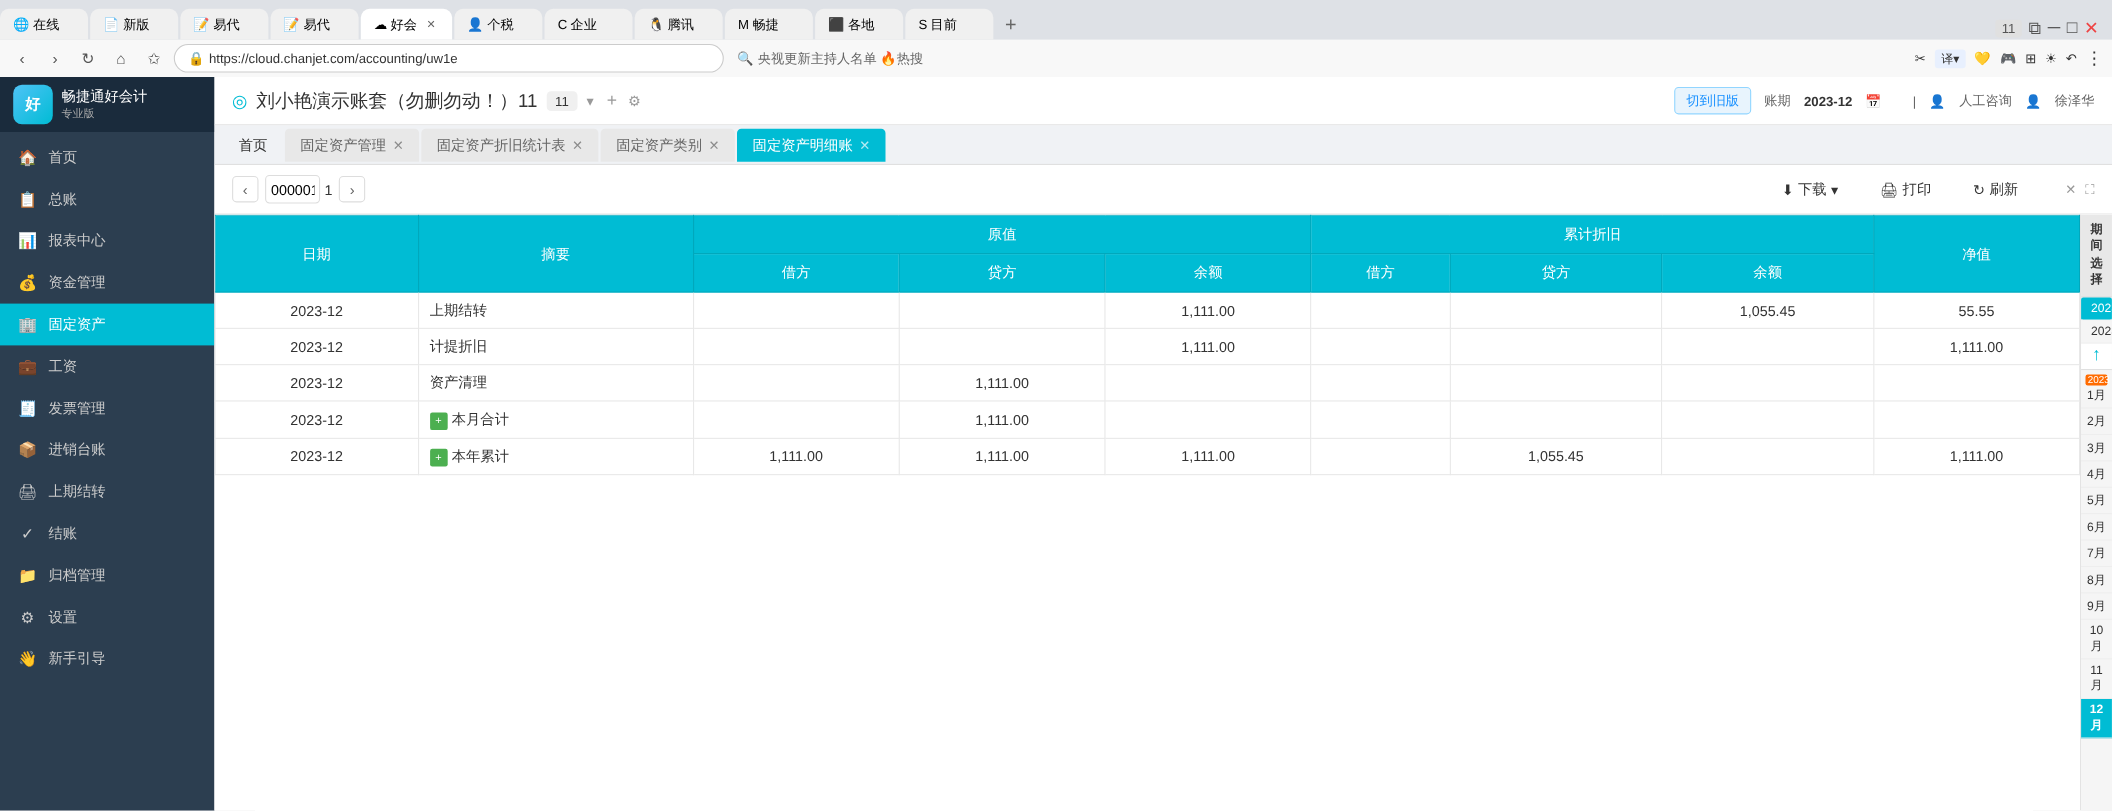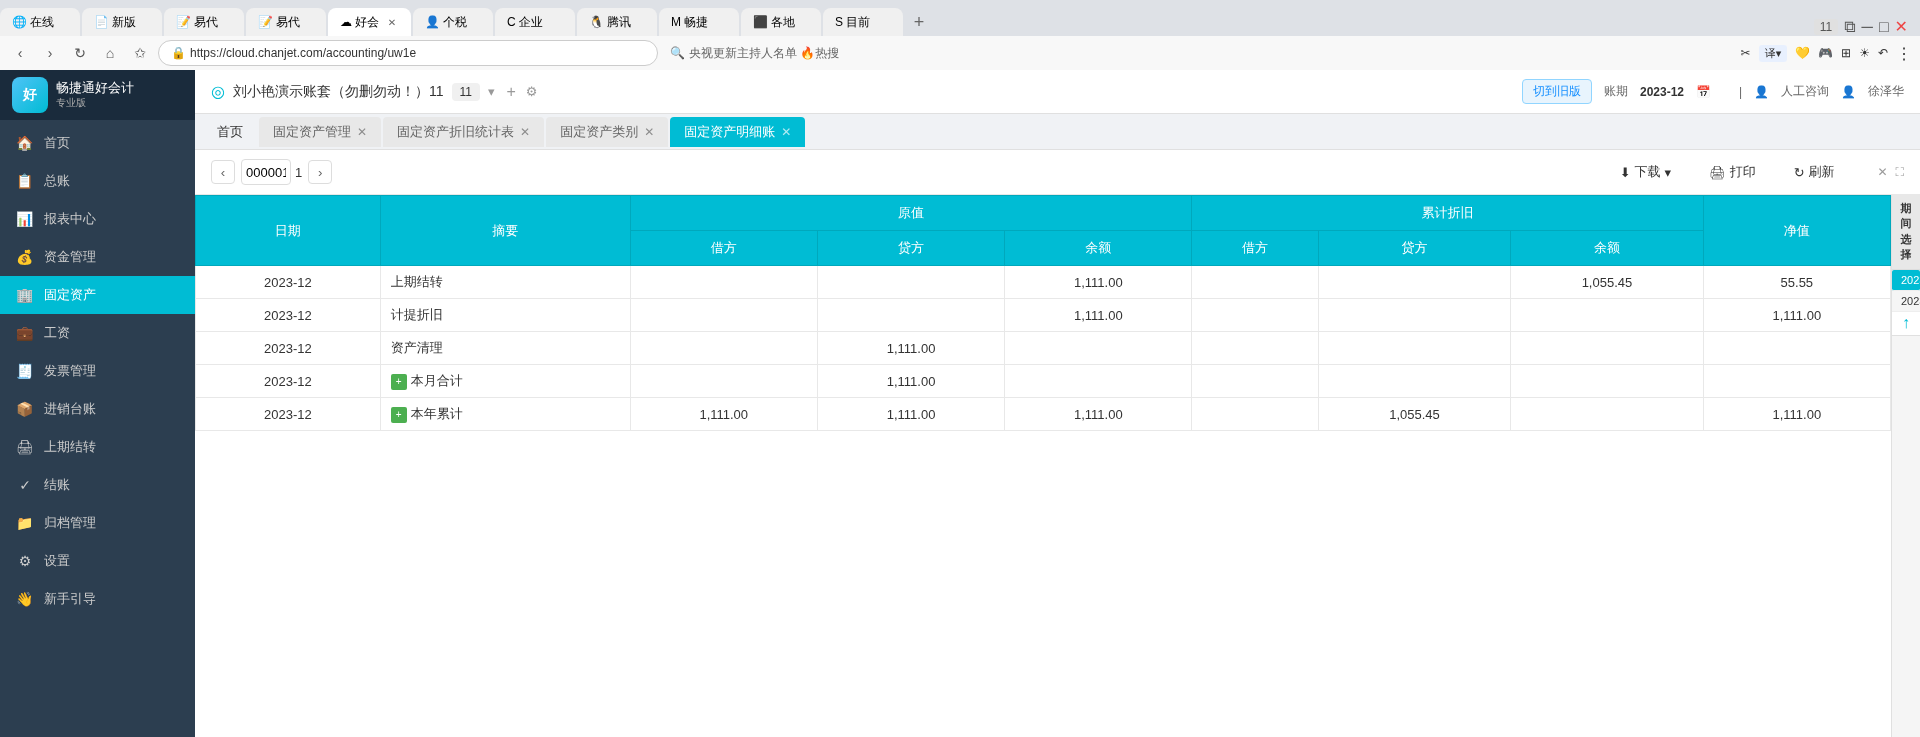--- a/index.html
+++ b/index.html
@@ -236,21 +236,21 @@
     <span>新手引导</span>
   </div>
       </div>
   </div>
 
   <div class="main-content">
 
     <div class="app-header">
       <div class="account-info">
         <span style="color:#00bcd4; font-size:16px;">◎</span>
-        <span style="font-size:14px;">刘小艳演示账套（勿删勿动！）11</span>
+        <span style="font-size:17px;">刘小艳演示账套（勿删勿动！）11</span>
         <span class="account-badge">11</span>
         <span style="cursor:pointer; color:#999;">▾</span>
         <span style="cursor:pointer; font-size:16px; color:#999; margin-left:4px;">+</span>
         <span style="cursor:pointer; color:#999; margin-left:2px;">⚙</span>
       </div>
       <div class="header-actions">
         <button class="switch-btn">切到旧版</button>
         <span style="color:#666;">账期</span>
         <span style="color:#333; font-weight:bold;">2023-12</span>
         <span style="cursor:pointer; color:#666;">📅</span>
@@ -399,17 +399,31 @@
           </div>
         </div>
 
         <div class="period-panel">
           <div class="period-header">期间选择</div>
           <div id="period-dates">
               <div class="period-date active">2023.12</div>
               <div class="period-date">2023.12</div>
             </div>
           <div class="scroll-up-btn">↑</div>
+          <div id="period-months">
+              <div class="period-month"><span style="background:#ff6b00; color:#fff; font-size:9px; border-radius:2px; padding:0 2px; display:block; margin-bottom:1px;">2023</span>1月</div>
+              <div class="period-month">2月</div>
+              <div class="period-month">3月</div>
+              <div class="period-month">4月</div>
+              <div class="period-month">5月</div>
+              <div class="period-month">6月</div>
+              <div class="period-month">7月</div>
+              <div class="period-month">8月</div>
+              <div class="period-month">9月</div>
+              <div class="period-month">10月</div>
+              <div class="period-month">11月</div>
+              <div class="period-month active-month">12月</div>
+            </div>
         </div>
       </div>
     </div>
   </div>
 </div>
 
 </body></html>

